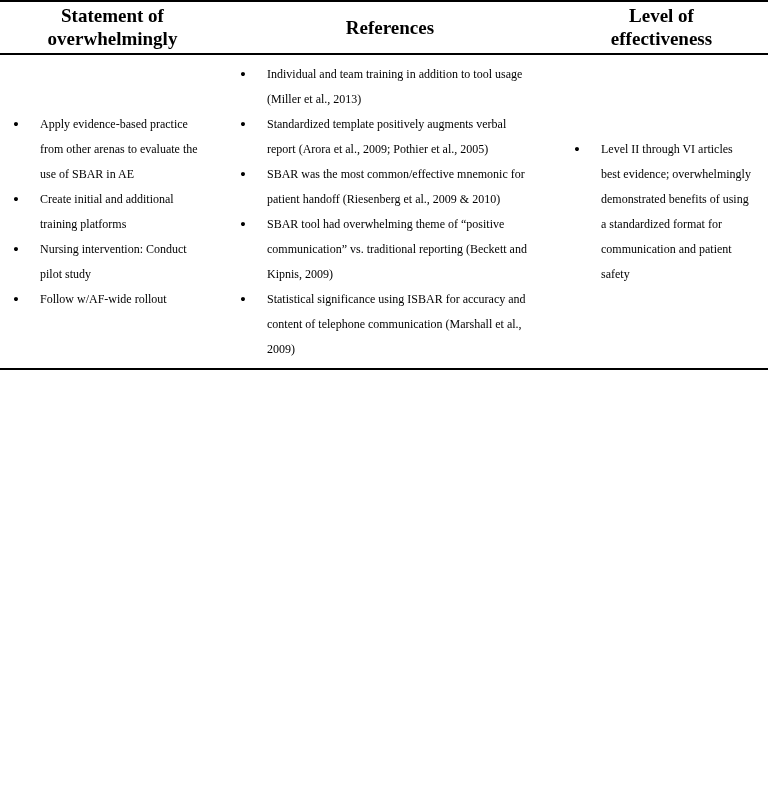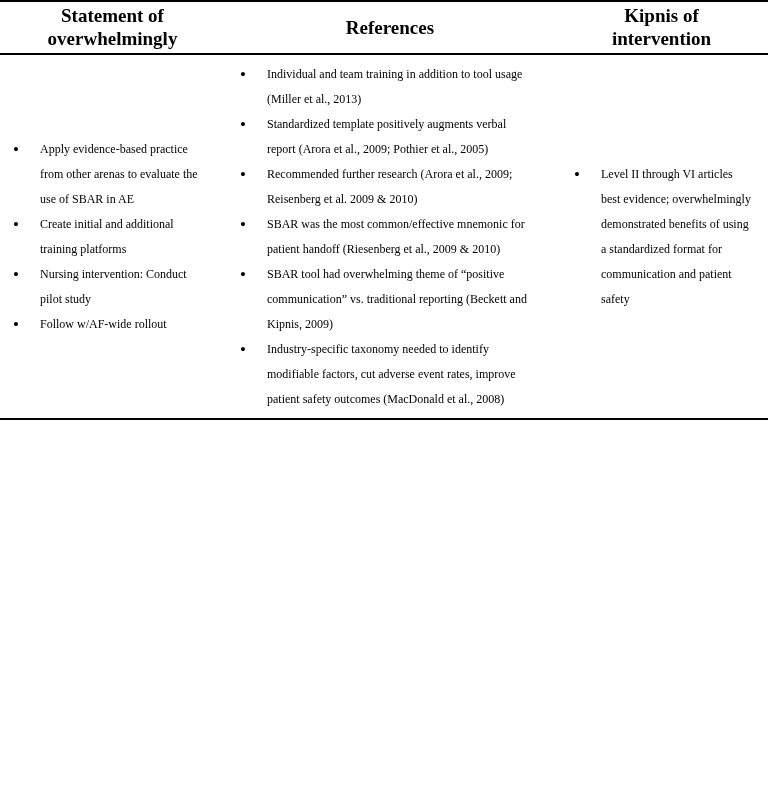--- a/index.html
+++ b/index.html
@@ -97,45 +97,44 @@
     <div class="cell col-1 head-cell">
       <span class="head-line">Statement of</span>
       <span class="head-line">overwhelmingly</span>
     </div>
 
     <div class="cell col-2 head-cell">
       <span class="head-line">References</span>
     </div>
 
     <div class="cell col-3 head-cell">
-      <span class="head-line">Kipnis of</span>
-      <span class="head-line">intervention</span>
+      <span class="head-line">Level of</span>
+      <span class="head-line">effectiveness</span>
     </div>
 
   </div>
 
   <div class="row row-body">
 
     <div class="cell col-1 body-cell">
       <ul class="bullets">
         <li>Apply evidence-based practice from other arenas to evaluate the use of SBAR in AE</li>
         <li>Create initial and additional training platforms</li>
         <li>Nursing intervention: Conduct pilot study</li>
         <li>Follow w/AF-wide rollout</li>
       </ul>
     </div>
 
     <div class="cell col-2 body-cell">
       <ul class="bullets">
         <li>Individual and team training in addition to tool usage (Miller et al., 2013)</li>
         <li>Standardized template positively augments verbal report (Arora et al., 2009; Pothier et al., 2005)</li>
-        <li>Recommended further research (Arora et al., 2009; Reisenberg et al. 2009 &amp; 2010)</li>
         <li>SBAR was the most common/effective mnemonic for patient handoff (Riesenberg et al., 2009 &amp; 2010)</li>
         <li>SBAR tool had overwhelming theme of “positive communication” vs. traditional reporting (Beckett and Kipnis, 2009)</li>
-        <li>Industry-specific taxonomy needed to identify modifiable factors, cut adverse event rates, improve patient safety outcomes  (MacDonald et al., 2008)</li>
+        <li>Statistical significance using ISBAR for accuracy and content of telephone communication (Marshall et al., 2009)</li>
       </ul>
     </div>
 
     <div class="cell col-3 body-cell">
       <ul class="bullets">
         <li>Level II through VI articles best evidence; overwhelmingly demonstrated benefits of using a standardized format for communication and patient safety</li>
       </ul>
     </div>
 
   </div>

